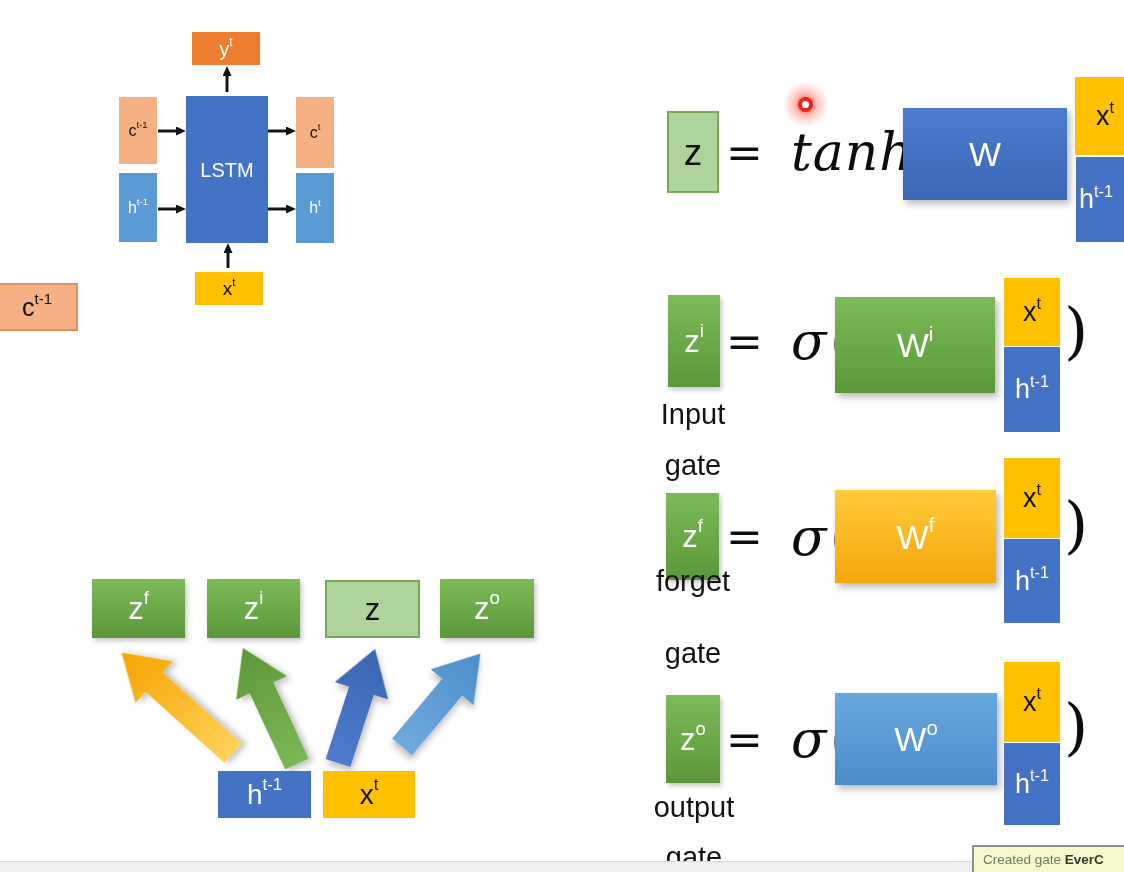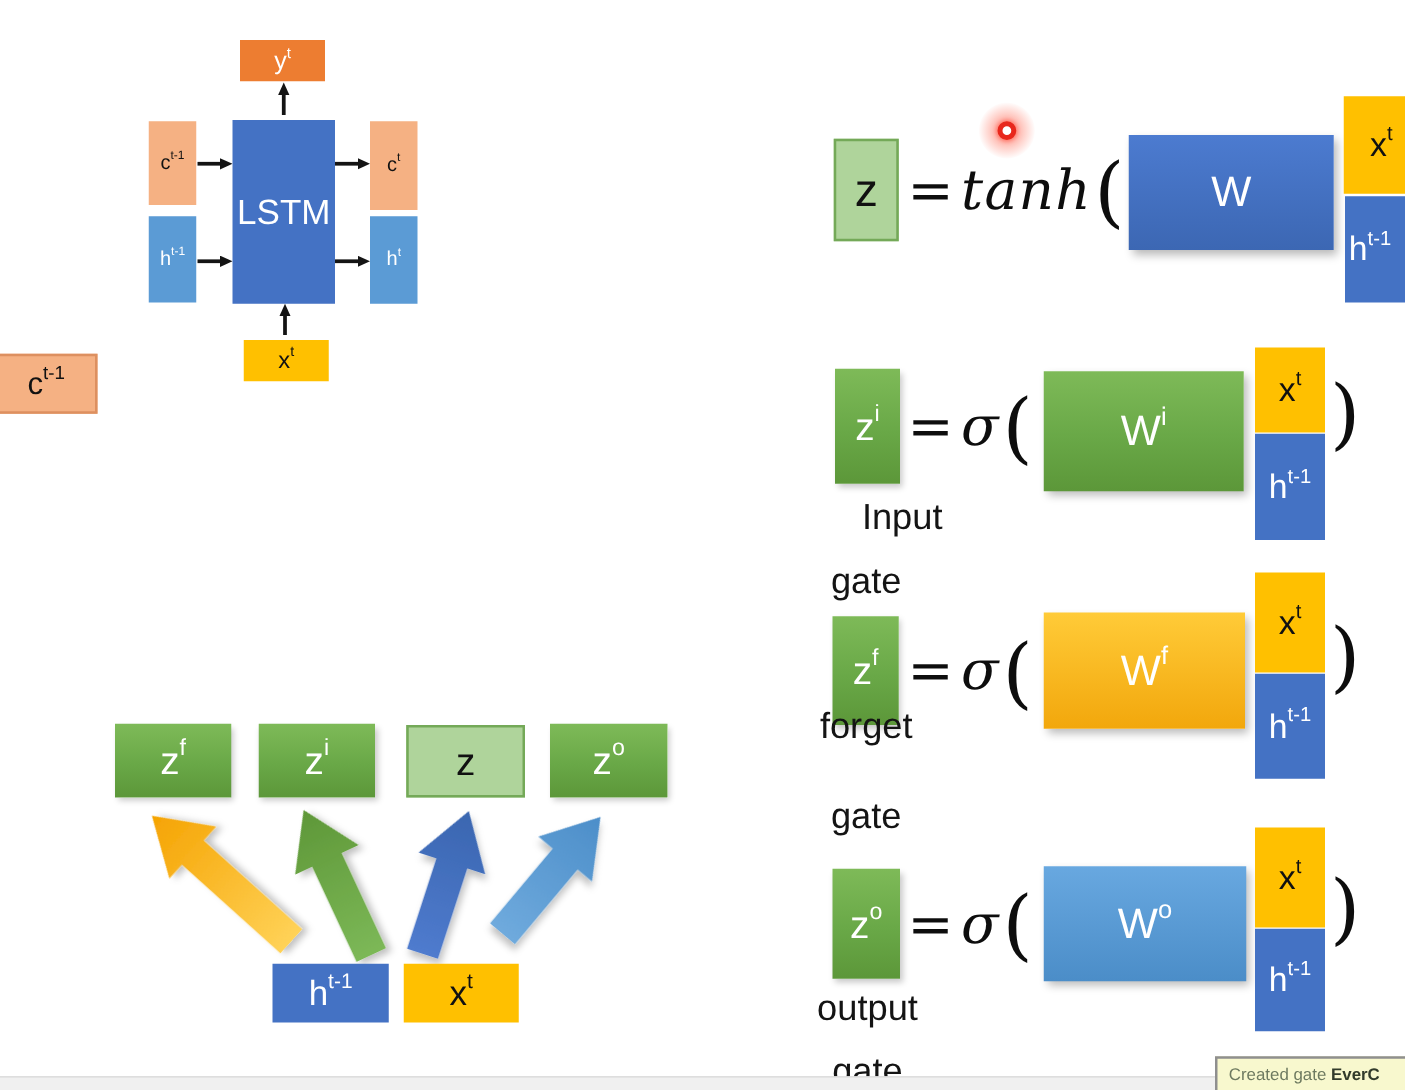--- a/index.html
+++ b/index.html
@@ -22,21 +22,21 @@
   .c-lightgreen{background:#AFD49B;border:2px solid #74A958;}
   .c-blue-grad{background:linear-gradient(180deg,#4C7BD0,#3C67B3);}
   .c-gold-grad{background:linear-gradient(180deg,#FFCB38,#F2A70C);}
   .c-lblue-grad{background:linear-gradient(180deg,#68A8E0,#4B8DC8);}
   .shadow{box-shadow:3px 4px 7px rgba(0,0,0,0.28);}
   .shadow-sm{box-shadow:2px 3px 5px rgba(0,0,0,0.22);}
   
   .math{font-family:"DejaVu Serif",serif;color:#0d0d0d;}
   .eqop{position:absolute;display:flex;align-items:center;}
   .eq-eq{font-size:44px;}
-  .func{font-style:italic;font-size:44px;margin-left:6px;letter-spacing:1px;}
+  .func{font-style:italic;font-size:52px;margin-left:28px;letter-spacing:1px;}
   .paren-open{font-size:62px;line-height:0.8;margin-left:2px;position:relative;top:1px;font-weight:400;}
   .paren-close{position:absolute;font-size:62px;line-height:0.8;font-weight:400;}
   .gate-label{position:absolute;font-size:29px;line-height:1;text-align:center;color:#141414;}
   
   #arrow-layer{position:absolute;left:0;top:0;pointer-events:none;}
   
   .laser-glow{position:absolute;left:783px;top:82px;width:45px;height:45px;border-radius:50%;
     background:radial-gradient(circle,rgba(255,60,40,0.50) 0%,rgba(255,80,55,0.28) 42%,rgba(255,90,70,0) 72%);}
   .laser-ring{position:absolute;left:798px;top:97px;width:15px;height:15px;border-radius:50%;
     border:4.5px solid #E8271C;background:#fff;box-sizing:border-box;
@@ -100,21 +100,21 @@
     </g>
     <g transform="translate(402,747) rotate(40)" filter="url(#ds)">
       <polygon points="-13,0 -13,-78 -28,-78 0,-122 28,-78 13,-78 13,0" fill="url(#g-lblue)"></polygon>
     </g>
   </svg>
 
   <div class="bx c-orange" style="left:192px;top:32px;width:68px;height:33px;font-size:20px;">
     <span>y</span>
       <span class="sup">t</span>
   </div>
-  <div class="bx c-blue" style="left:186px;top:96px;width:82px;height:147px;font-size:28px;">
+  <div class="bx c-blue" style="left:186px;top:96px;width:82px;height:147px;font-size:20px;">
     <span>LSTM</span>
   </div>
   <div class="bx c-peach dark" style="left:119px;top:97px;width:38px;height:67px;font-size:16px;">
     <span>c</span>
       <span class="sup">t-1</span>
   </div>
   <div class="bx c-lightblue" style="left:119px;top:173px;width:38px;height:69px;font-size:16px;">
     <span>h</span>
       <span class="sup">t-1</span>
   </div>
@@ -183,21 +183,21 @@
       <span class="sup">t-1</span>
   </div>
 
   <div class="laser-glow"></div>
   <div class="laser-ring"></div>
 
   <div class="bx c-green-grad shadow-sm" style="left:668px;top:295px;width:52px;height:92px;font-size:31px;">
     <span>z</span>
       <span class="sup">i</span>
   </div>
-  <div class="gate-label" style="left:632px;top:400px;width:122px;text-align:right;">Input</div>
+  <div class="gate-label" style="left:632px;top:400px;width:122px;">Input</div>
   <div class="gate-label" style="left:632px;top:451px;width:122px;">gate</div>
   <div class="eqop math" style="left:726px;top:295px;height:92px;">
     <span class="eq-eq">=</span>
       <span class="func">σ</span>
       <span class="paren-open">(</span>
   </div>
   <div class="bx c-green-grad shadow" style="left:835px;top:297px;width:160px;height:96px;font-size:34px;">
     <span>W</span>
       <span class="sup">i</span>
   </div>

